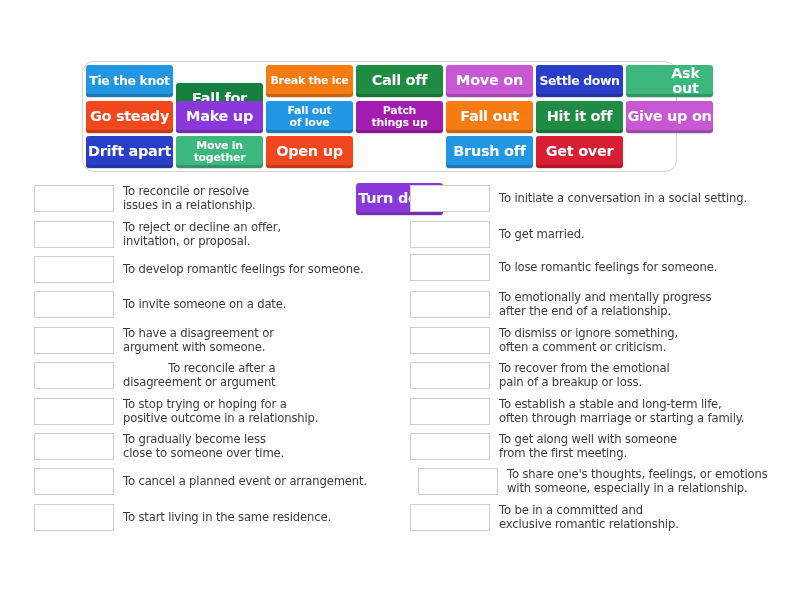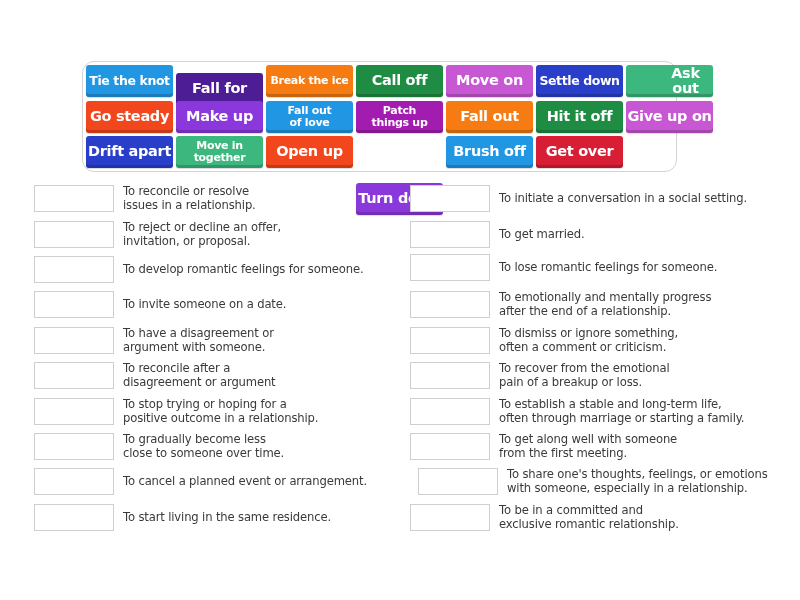--- a/index.html
+++ b/index.html
@@ -34,21 +34,21 @@
     .defn {
       margin-left: 9px; font-size: 11.6px; color: #3a3a3a; line-height: 14.5px;
       white-space: pre-line; font-family: "DejaVu Sans", sans-serif; letter-spacing: -0.15px;
     }
   </style>
 </head>
 <body>
 
 <div class="tile-bank" id="bank">
     <div class="tile sz-m" style="left: 3px; top: 3px; background: rgb(33, 150, 227);">Tie the knot</div>
-    <div class="tile sz-l" style="left: 93px; top: 11px; background: #4c1d95; text-align: right;">Fall for</div>
+    <div class="tile sz-l" style="left: 93px; top: 21px; background: #15803d; text-align: right;">Fall for</div>
     <div class="tile sz-s" style="left: 183px; top: 3px; background: rgb(245, 123, 18);">Break the ice</div>
     <div class="tile sz-l" style="left: 273px; top: 3px; background: rgb(31, 140, 68);">Call off</div>
     <div class="tile sz-l" style="left: 363px; top: 3px; background: rgb(199, 87, 211);">Move on</div>
     <div class="tile sz-m" style="left: 453px; top: 3px; background: rgb(42, 63, 201);">Settle down</div>
     <div class="tile sz-l" style="left: 543px; top: 3px; background: rgb(60, 184, 126); padding-left: 32px;">Ask out</div>
     <div class="tile sz-l" style="left: 3px; top: 38.5px; background: rgb(242, 70, 28);">Go steady</div>
     <div class="tile sz-l" style="left: 93px; top: 38.5px; background: rgb(138, 56, 219);">Make up</div>
     <div class="tile sz-s" style="left: 183px; top: 38.5px; background: rgb(33, 150, 227);">Fall out
 of love</div>
     <div class="tile sz-s" style="left: 273px; top: 38.5px; background: #a21caf; text-align: center;">Patch
@@ -81,21 +81,21 @@
     </div>
     <div class="row" style="left: 34px; top: 290px;">
       <div class="drop-box"></div>
       <div class="defn">To invite someone on a date.</div>
     </div>
     <div class="row" style="left: 34px; top: 326px;">
       <div class="drop-box"></div>
       <div class="defn">To have a disagreement or
 argument with someone.</div>
     </div>
-    <div class="row" style="left: 34px; top: 361px;">
+    <div class="row" style="left: 34px; top: 361px; text-align: right;">
       <div class="drop-box"></div>
       <div class="defn">To reconcile after a
 disagreement or argument</div>
     </div>
     <div class="row" style="left: 34px; top: 397px;">
       <div class="drop-box"></div>
       <div class="defn">To stop trying or hoping for a
 positive outcome in a relationship.</div>
     </div>
     <div class="row" style="left: 34px; top: 432px;">

